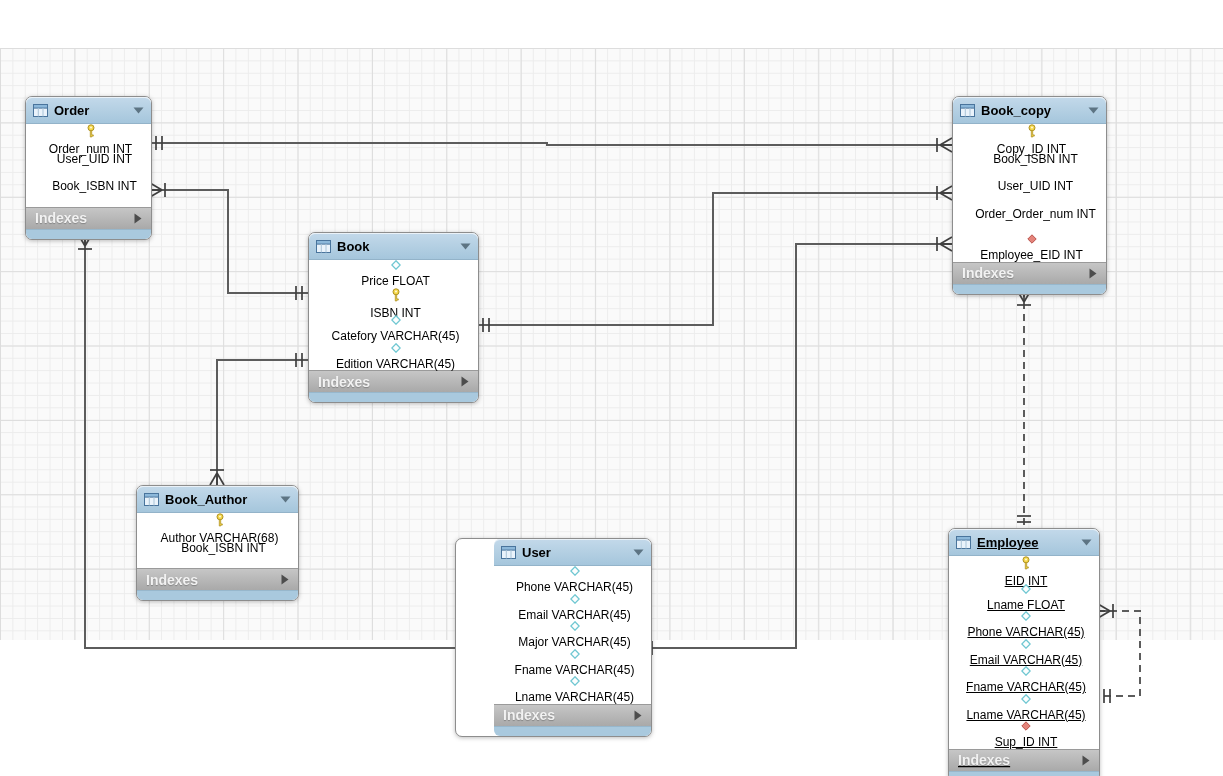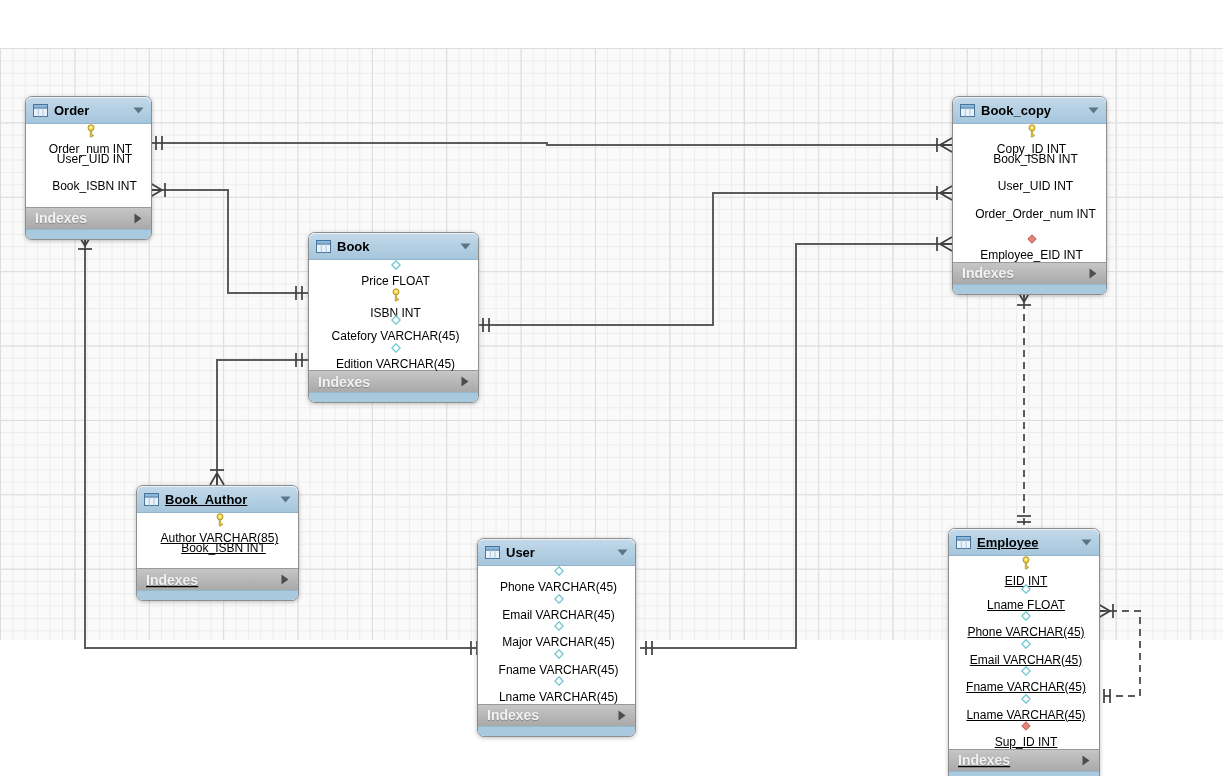--- a/index.html
+++ b/index.html
@@ -185,53 +185,53 @@
         <span class="row-label">Edition VARCHAR(45)</span>
       </div>
       <div class="idx">
         <span class="idx-label">Indexes</span>
         <svg width="8" height="11" viewBox="0 0 8 11" class="icn">
           <polygon points="0.5,0.5 7.5,5.5 0.5,10.5" fill="#4d4d4d"></polygon>
         </svg>
       </div>
       <div class="strip"></div>
     </div>
-    <div class="tbl" style="left: 136px; top: 437px; width: 161px; text-decoration: underline;">
+    <div class="tbl" style="left: 136px; top: 437px; width: 161px;">
       <div class="tbl-header">
         <svg width="15" height="13" viewBox="0 0 15 13" class="icn">
           <rect x="0.5" y="0.5" width="14" height="12" fill="#eaf3fb" stroke="#49749c"></rect>
           <rect x="0.5" y="0.5" width="14" height="3.6" fill="#8cb8da" stroke="#49749c"></rect>
           <line x1="5.3" y1="4" x2="5.3" y2="12.5" stroke="#a9c4d8" stroke-width="1"></line>
           <line x1="10" y1="4" x2="10" y2="12.5" stroke="#a9c4d8" stroke-width="1"></line>
         </svg>
         <span class="tbl-title">Book_Author</span>
         <svg width="11" height="7" viewBox="0 0 11 7" class="icn">
           <polygon points="0.5,0.5 10.5,0.5 5.5,6.5" fill="#5d7483"></polygon>
         </svg>
       </div>
       <div class="row">
         <svg width="10" height="14" viewBox="0 0 10 14" class="icn">
           <circle cx="5" cy="3.8" r="3" fill="#f5d84b" stroke="#b09324" stroke-width="1"></circle>
           <circle cx="5" cy="3.4" r="1" fill="#fff8dc" stroke="none"></circle>
           <path d="M4.3 6.5 h1.4 v4.4 h1.6 v1.2 h-1.6 v0.9 h-1.4 z" fill="#f5d84b" stroke="#b09324" stroke-width="0.8"></path>
         </svg>
-        <span class="row-label">Author VARCHAR(85)</span>
+        <span class="row-label">Author VARCHAR(68)</span>
       </div>
       <div class="row noicon">
         <span class="row-label">Book_ISBN INT</span>
       </div>
       <div class="idx">
         <span class="idx-label">Indexes</span>
         <svg width="8" height="11" viewBox="0 0 8 11" class="icn">
           <polygon points="0.5,0.5 7.5,5.5 0.5,10.5" fill="#4d4d4d"></polygon>
         </svg>
       </div>
       <div class="strip"></div>
     </div>
-    <div class="tbl" style="left: 477px; top: 490px; width: 157px;">
+    <div class="tbl" style="left: 455px; top: 490px; width: 157px; padding-left: 38px;">
       <div class="tbl-header">
         <svg width="15" height="13" viewBox="0 0 15 13" class="icn">
           <rect x="0.5" y="0.5" width="14" height="12" fill="#eaf3fb" stroke="#49749c"></rect>
           <rect x="0.5" y="0.5" width="14" height="3.6" fill="#8cb8da" stroke="#49749c"></rect>
           <line x1="5.3" y1="4" x2="5.3" y2="12.5" stroke="#a9c4d8" stroke-width="1"></line>
           <line x1="10" y1="4" x2="10" y2="12.5" stroke="#a9c4d8" stroke-width="1"></line>
         </svg>
         <span class="tbl-title">User</span>
         <svg width="11" height="7" viewBox="0 0 11 7" class="icn">
           <polygon points="0.5,0.5 10.5,0.5 5.5,6.5" fill="#5d7483"></polygon>

